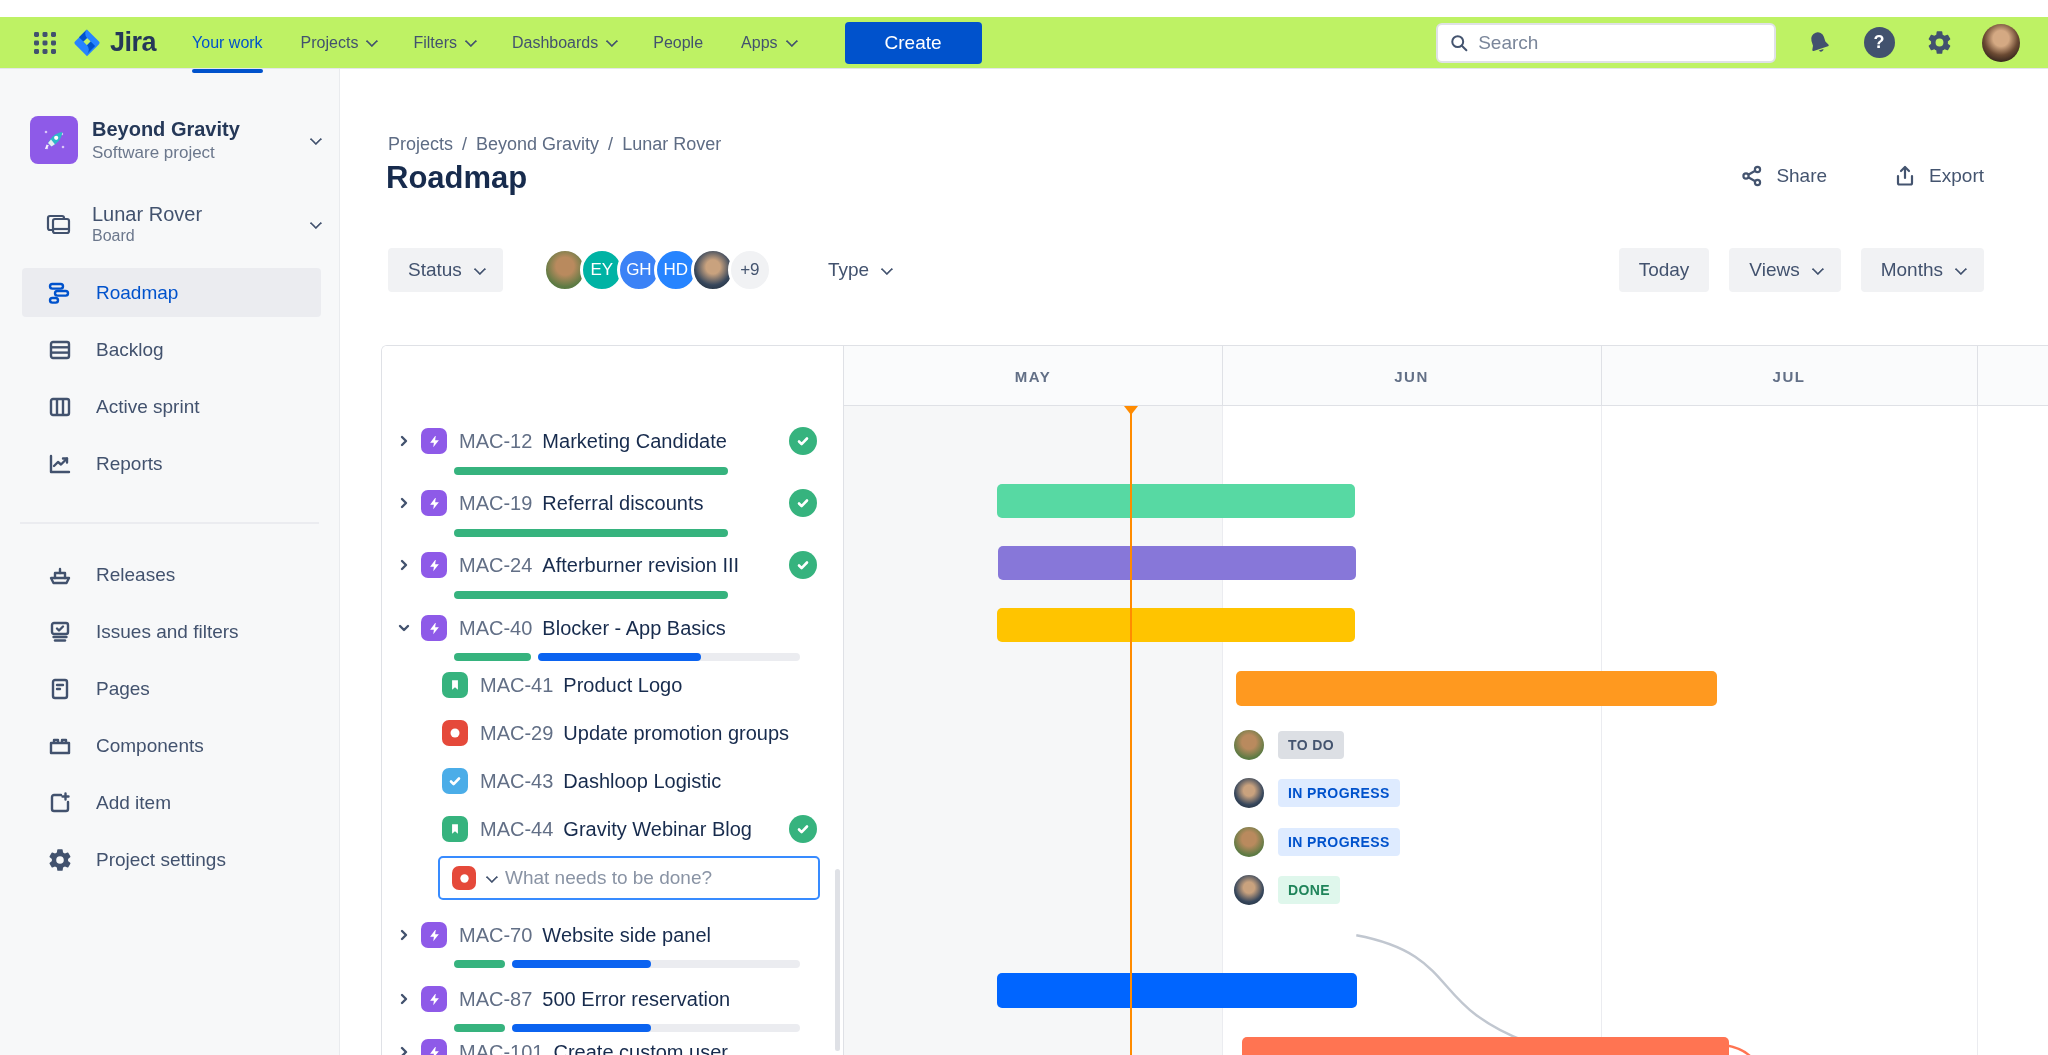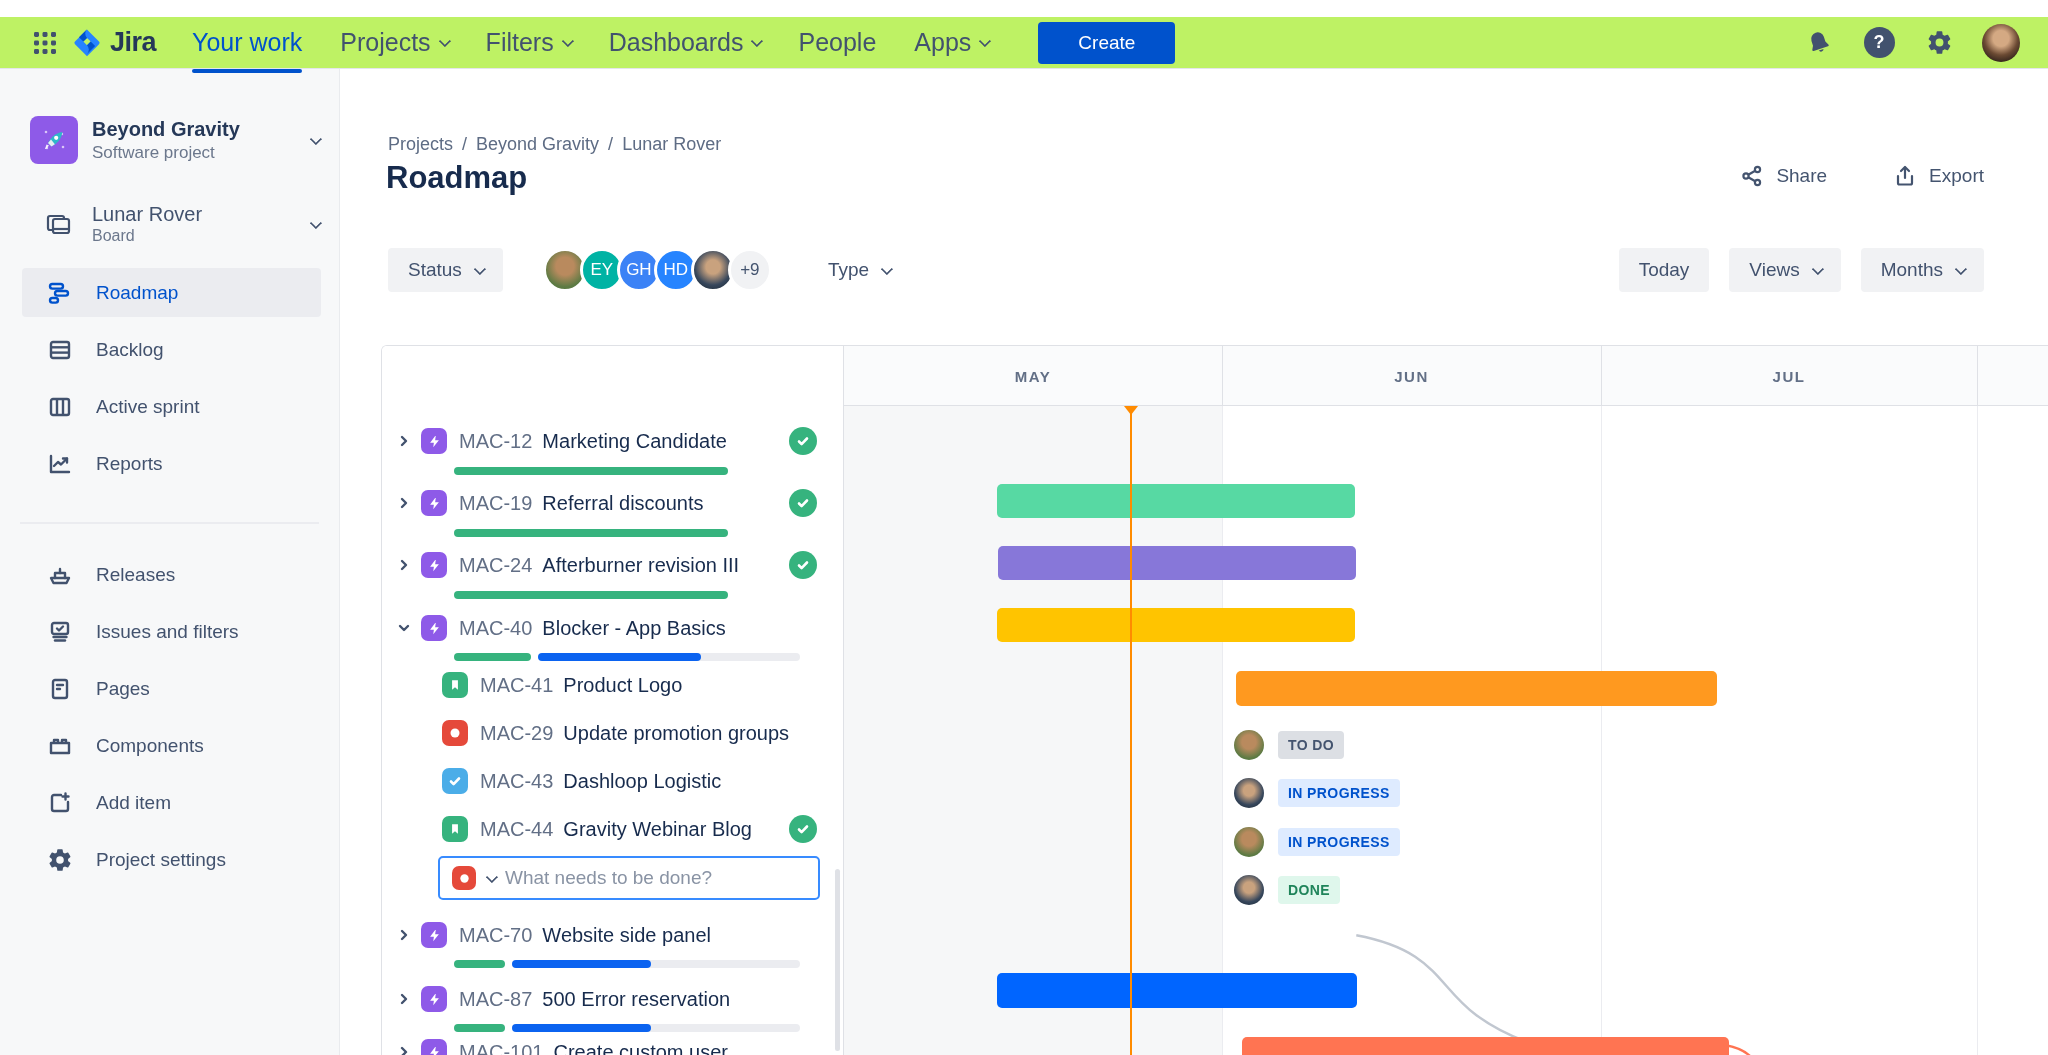--- a/index.html
+++ b/index.html
@@ -8,21 +8,21 @@
   .app { position:relative; width:2048px; height:1055px; background:#fff; }
 
   
   .topnav { position:absolute; top:0; left:0; right:0; height:52px; background:#bef264;
             border-bottom:1px solid #E4E6EB; display:flex; align-items:center; padding:0 28px; z-index:50;margin-top:17px; }
   .topnav-left { display:flex; align-items:center; gap:10px; }
   .appswitcher { width:34px; height:34px; display:flex; align-items:center; justify-content:center; border-radius:4px; cursor:pointer; }
   .logo { display:flex; align-items:center; gap:8px; margin-right:26px; }
   .logo-text { font-size:27px; font-weight:700; color:#253858; letter-spacing:-0.5px; }
   .nav-items { display:flex; align-items:center; gap:38px; }
-  .nav-item { position:relative; display:flex; align-items:center; gap:8px; font-size:25px; color:#42526E; cursor:pointer; height:64px; }
+  .nav-item { position:relative; display:flex; align-items:center; gap:8px; font-size:16px; color:#42526E; cursor:pointer; height:64px; }
   .nav-item.active { color:#0052CC; font-weight:500; }
   .nav-item.active::after { content:""; position:absolute; left:0; right:0; bottom:2px; height:4px; background:#0052CC; border-radius:2px; }
   .chev { width:9px; height:9px; border-right:2.4px solid currentColor; border-bottom:2.4px solid currentColor;
           transform:rotate(45deg) translateY(-2px); border-radius:1px; display:inline-block; }
   .btn-create { margin-left:40px; background:#0052CC; color:#fff; font-size:19px; font-weight:500;
                 border:none; border-radius:4px; height:42px; padding:0 40px; cursor:pointer; }
   .topnav-right { margin-left:auto; display:flex; align-items:center; gap:26px; }
   .searchbox { width:340px; height:40px; border:2px solid #DFE1E6; border-radius:6px; display:flex; align-items:center;
                padding:0 12px; gap:10px; background:#fff; }
   .searchbox input { border:none; outline:none; font-size:19px; color:#172B4D; width:100%; font-family:"Liberation Sans",sans-serif; }
@@ -183,20 +183,27 @@
           <span>People</span>
         </div>
         <div class="nav-item">
           <span>Apps</span>
             <span class="chev"></span>
         </div>
       </nav>
       <button class="btn-create">Create</button>
     </div>
     <div class="topnav-right">
+      <div class="searchbox">
+        <svg width="20" height="20" viewBox="0 0 20 20">
+          <circle cx="8.5" cy="8.5" r="6" fill="none" stroke="#44546F" stroke-width="2.2"></circle>
+          <line x1="13" y1="13" x2="18" y2="18" stroke="#44546F" stroke-width="2.2" stroke-linecap="round"></line>
+        </svg>
+        <input type="text" placeholder="Search" style="">
+      </div>
       <div class="nav-icon">
         <svg width="26" height="26" viewBox="0 0 24 24">
             <path fill="#42526E" transform="rotate(-18 12 12)" d="M12 2a6 6 0 0 0-6 6v4.6L4.2 16a1 1 0 0 0 .9 1.5h13.8a1 1 0 0 0 .9-1.5L18 12.6V8a6 6 0 0 0-6-6zm-2.3 16.5a2.4 2.4 0 0 0 4.6 0h-4.6z"></path>
           </svg>
       </div>
       <div class="nav-icon">
         <div class="help-circle">?</div>
       </div>
       <div class="nav-icon">
         <svg width="27" height="27" viewBox="0 0 24 24">

